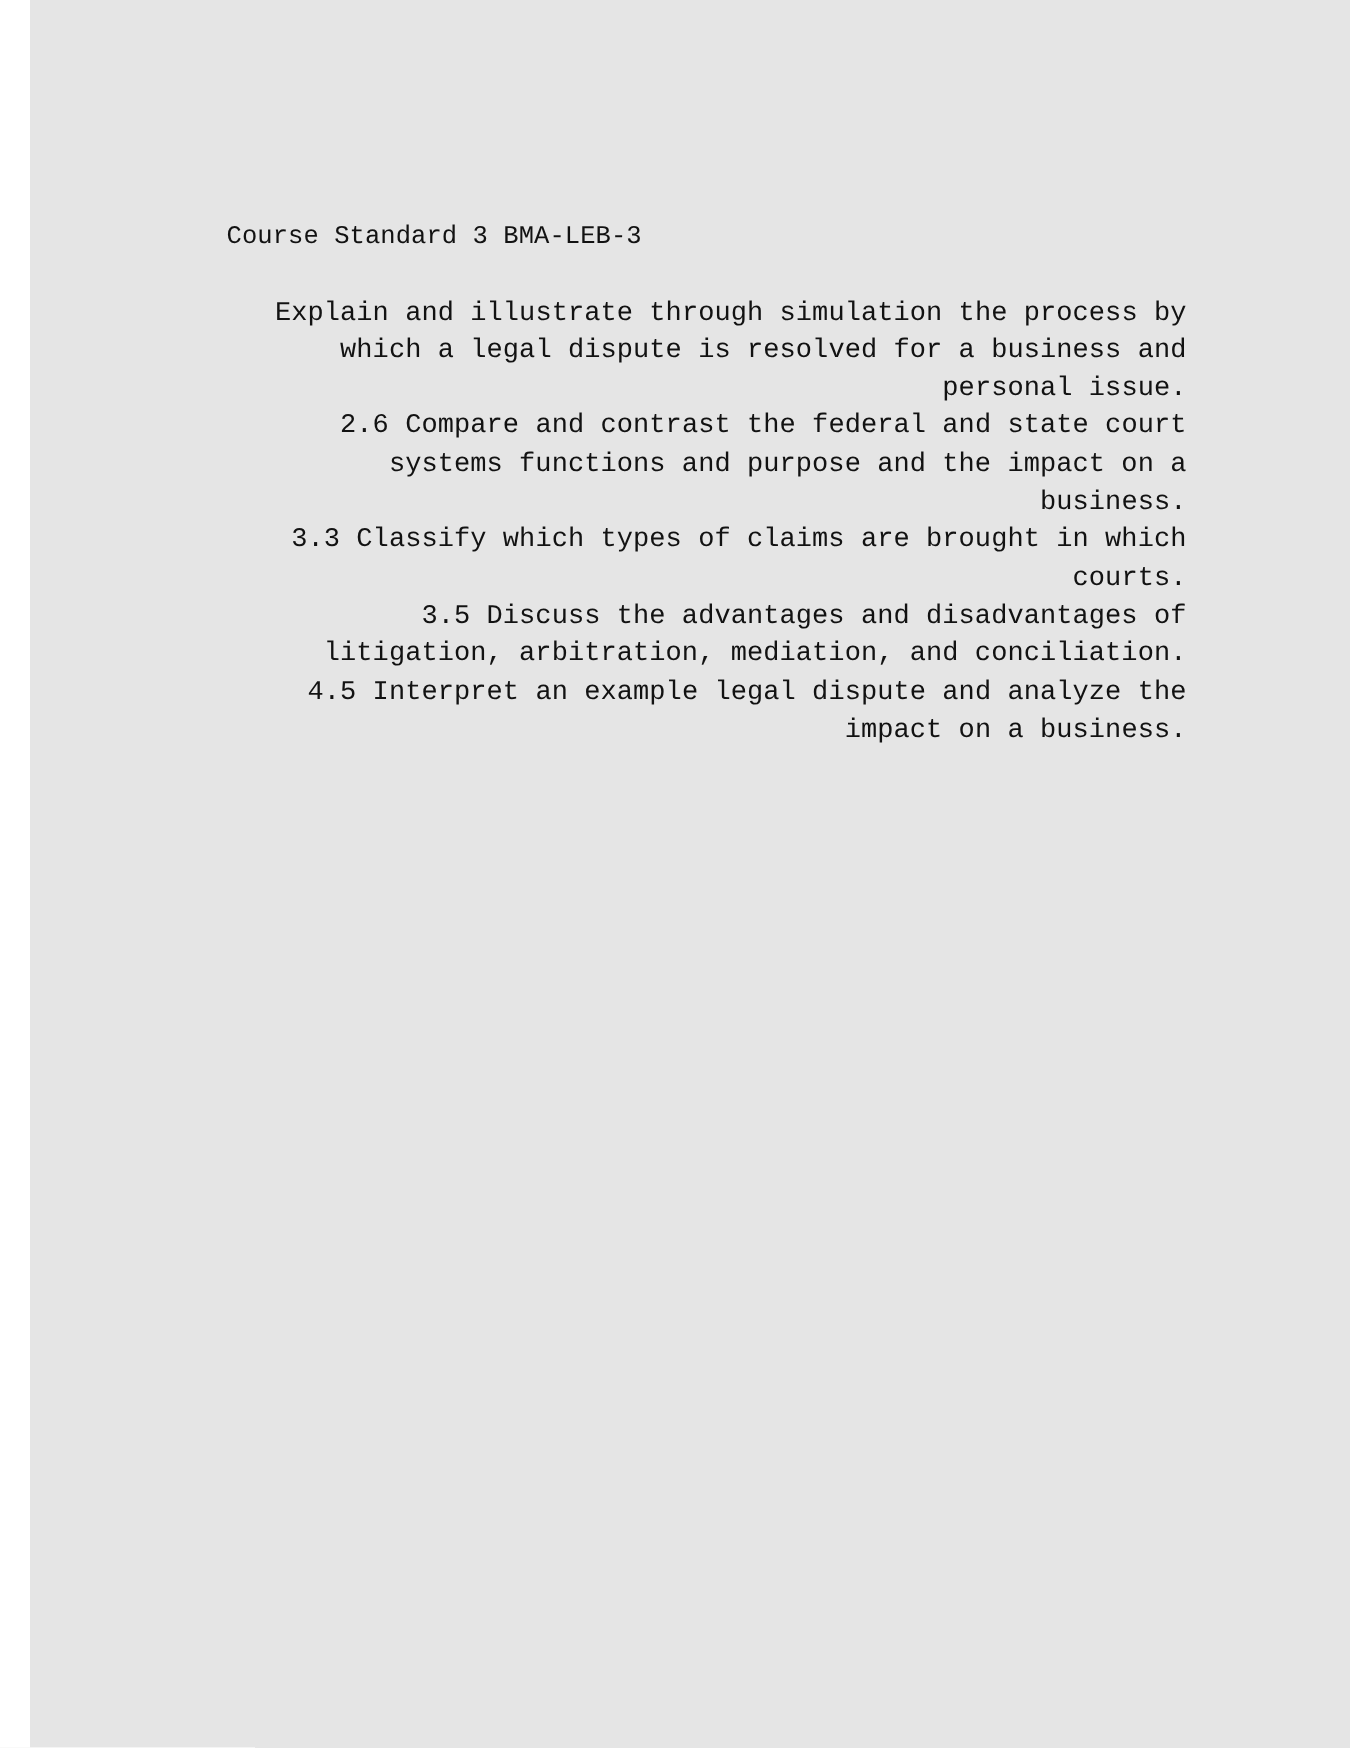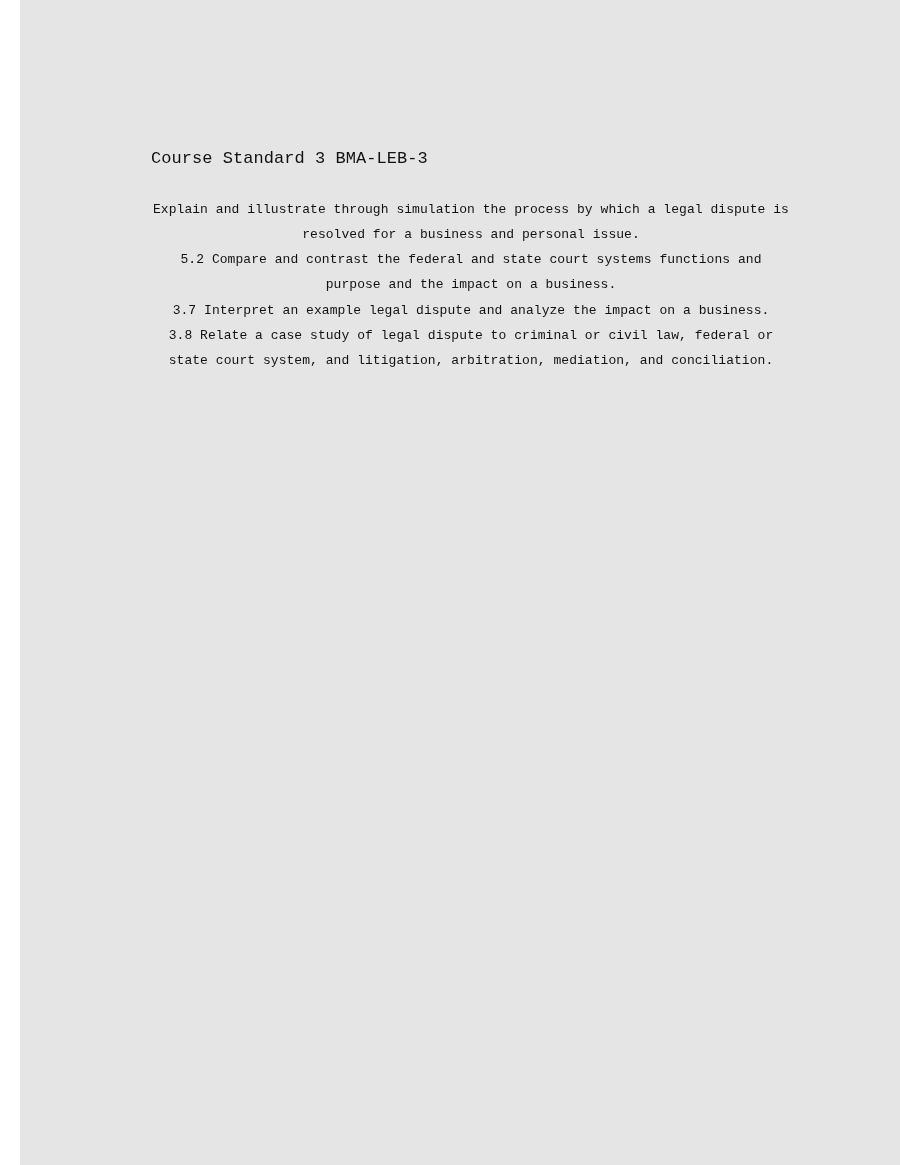--- a/index.html
+++ b/index.html
@@ -33,27 +33,27 @@
     font-weight: 400;
     margin: 0;
     letter-spacing: 0.05px;
   }
 
   .spacer-line {
     height: 25.3px;
   }
 
   .body-block {
-    font-size: 13px;
+    font-size: 18px;
     line-height: 25.3px;
     color: #121212;
     font-weight: 400;
     margin: 0;
     letter-spacing: 0.05px;
-    text-align: center;
+    text-align: right;
   }
 
   .body-block p {
     margin: 0;
   }
 </style>
 </head>
 <body>
 
 <div class="page">
@@ -61,26 +61,27 @@
   <div class="text-column">
 
     <p class="doc-heading">Course Standard 3 BMA-LEB-3</p>
 
     <div class="spacer-line"></div>
 
     <div class="body-block">
 
       <p>Explain and illustrate through simulation the process by which a legal dispute is resolved for a business and personal issue.</p>
 
-      <p>5.2 Compare and contrast the federal and state court systems functions and purpose and the impact on a business.</p>
+      <p>2.6 Compare and contrast the federal and state court systems functions and purpose and the impact on a business.</p>
 
 
+      <p>3.3 Classify which types of claims are brought in which courts.</p>
 
 
+      <p>3.5 Discuss the advantages and disadvantages of litigation, arbitration, mediation, and conciliation.</p>
 
 
-      <p>3.7 Interpret an example legal dispute and analyze the impact on a business.</p>
+      <p>4.5 Interpret an example legal dispute and analyze the impact on a business.</p>
 
-      <p>3.8 Relate a case study of legal dispute to criminal or civil law, federal or state court system, and litigation, arbitration, mediation, and conciliation.</p>
 
     </div>
   </div>
 </div>
 
 </body></html>

